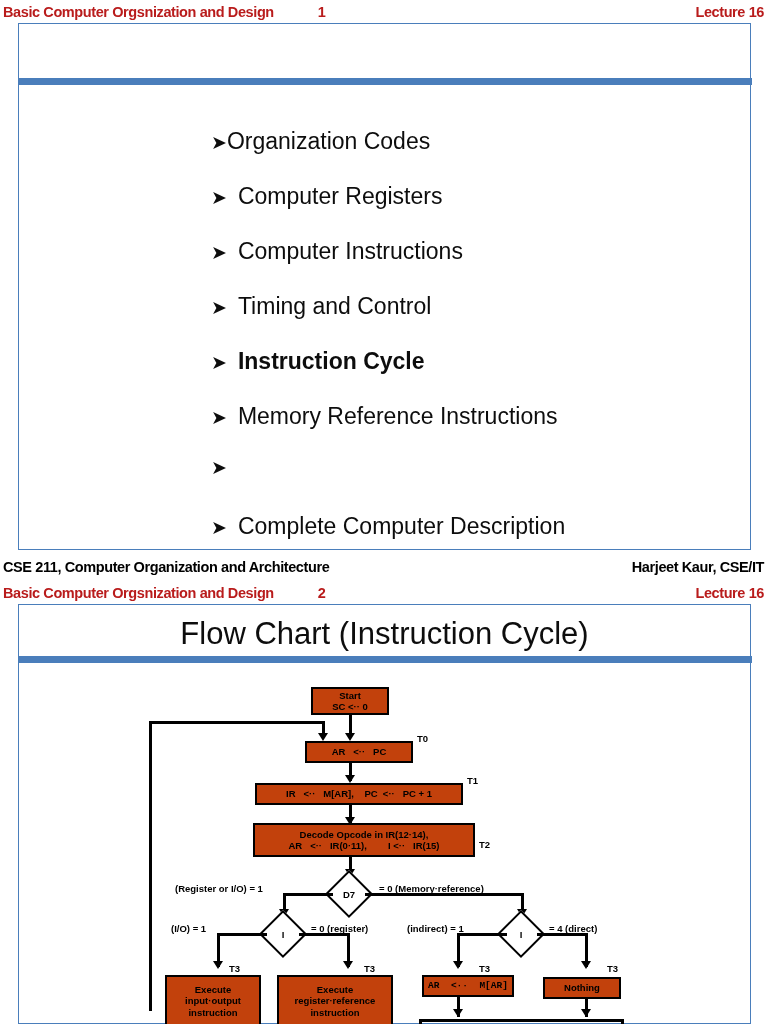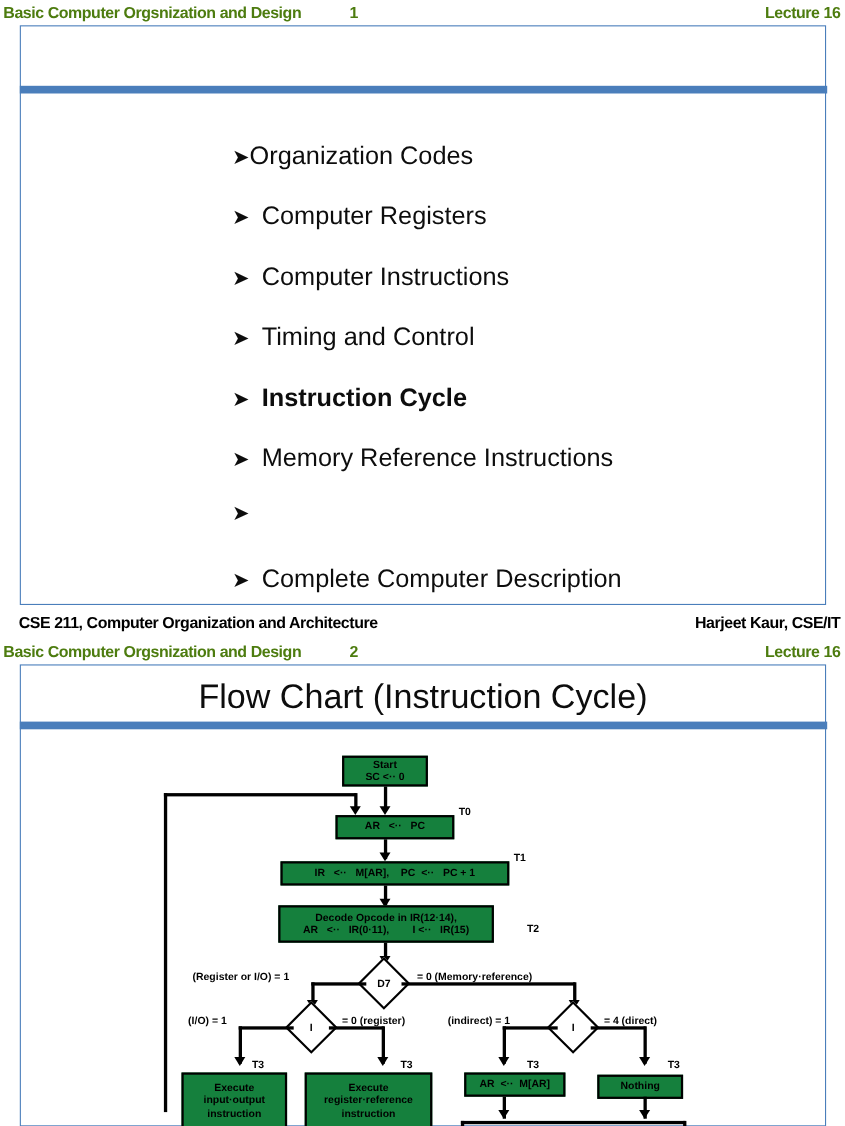--- a/index.html
+++ b/index.html
@@ -9,34 +9,33 @@
     font-family: "Liberation Sans", sans-serif;
     overflow: hidden;
   }
   .page { position: relative; width: 768px; height: 1024px; background:#fff; }
 
   
   .runhead {
     position: absolute; left: 0; width: 768px; height: 20px;
     display: flex; align-items: center;
     font-family: "Liberation Sans Narrow", "Liberation Sans", sans-serif;
-    font-weight: 700; font-size: 14.5px; color: #4d7c0f;
+    font-weight: 700; font-size: 14.5px; color: #b91c1c;
     letter-spacing: -0.4px;
   }
   .runhead .rh-title { margin-left: 3px; }
   .runhead .rh-num   { margin-left: 44px; }
   .runhead .rh-right { margin-left: auto; margin-right: 4px; }
 
   .footline {
     position: absolute; left: 0; width: 768px; height: 20px;
     display: flex; align-items: center;
     font-family: "Liberation Sans Narrow", "Liberation Sans", sans-serif;
     font-weight: 700; font-size: 14.5px; color: #000;
     letter-spacing: -0.4px;
-    padding-left: 14px;
   }
   .footline .fl-left  { margin-left: 3px; }
   .footline .fl-right { margin-left: auto; margin-right: 4px; }
 
   
   .slide {
     position: absolute;
     border: 1.5px solid #4A7EBB;
     background: #ffffff;
   }
@@ -61,21 +60,21 @@
   }
   .bullet .arrow { font-size: 19px; line-height: 1; }
   .bullet .btext { margin-left: 0; }
   .bullet.spaced .btext { margin-left: 11px; }
   .bullet.bold .btext { font-weight: 700; }
 
   
   .flow { position: absolute; left: 0; top: 0; right: 0; bottom: 0; }
   .fbox {
     position: absolute;
-    border: 2.5px solid #000; background: #15803d;
+    border: 2.5px solid #000; background: #c2410c;
     display: flex; flex-direction: column;
     align-items: center; justify-content: center;
     font-family: "Liberation Sans", sans-serif;
     font-weight: 700; font-size: 9.5px; color: #000;
     line-height: 1.18; text-align: center; white-space: pre;
   }
   .fbox.thin { border-width: 2px; }
   .diamond {
     position: absolute;
     border: 2.5px solid #000; background:#fff;
@@ -194,21 +193,21 @@
 
       <div class="ln lnv" style="left:330px; top:158px; height:18px;"></div>
       <div class="arrowhead" style="left:326px; top:170px;"></div>
 
       <div class="fbox" style="left:236px; top:178px; width:208px; height:22px;">IR   &lt;··   M[AR],    PC  &lt;··   PC + 1</div>
       <div class="tlbl" style="left:448px; top:170px;">T1</div>
 
       <div class="ln lnv" style="left:330px; top:200px; height:18px;"></div>
       <div class="arrowhead" style="left:326px; top:212px;"></div>
 
-      <div class="fbox" style="left:234px; top:218px; width:196px; height:34px;">Decode Opcode in IR(12·14),
+      <div class="fbox" style="left:234px; top:218px; width:222px; height:34px;">Decode Opcode in IR(12·14),
 AR   &lt;··   IR(0·11),        I &lt;··   IR(15)</div>
       <div class="tlbl" style="left:460px; top:210px;margin-top:24px;">T2</div>
 
       <div class="ln lnv" style="left:330px; top:252px; height:20px;"></div>
       <div class="arrowhead" style="left:326px; top:264px;"></div>
 
       <div class="diamond" style="left:313px; top:272px; width:34px; height:34px;"></div>
       <div class="diamond-label" style="left:313px; top:272px; width:34px; height:34px;">D7</div>
 
       <div class="lbl" style="left:156px; top:278px;">(Register or I/O) = 1</div>
@@ -252,21 +251,21 @@
       <div class="fbox" style="left:146px; top:370px; width:96px; height:52px;">Execute
 input·output
 instruction</div>
 
       <div class="tlbl" style="left:345px; top:358px;">T3</div>
       <div class="fbox" style="left:258px; top:370px; width:116px; height:52px;">Execute
 register·reference
 instruction</div>
 
       <div class="tlbl" style="left:460px; top:358px;">T3</div>
-      <div class="fbox thin" style="left:403px; top:370px; width:92px; height:22px;">AR  &lt;··  M[AR]</div>
+      <div class="fbox thin" style="left:403px; top:370px; width:92px; height:22px;font-family:Liberation Mono, monospace;">AR  &lt;··  M[AR]</div>
 
       <div class="tlbl" style="left:588px; top:358px;">T3</div>
       <div class="fbox thin" style="left:524px; top:372px; width:78px; height:22px;">Nothing</div>
 
       <div class="ln lnv" style="left:438px; top:392px; height:20px;"></div>
       <div class="arrowhead" style="left:434px; top:404px;"></div>
       <div class="ln lnv" style="left:566px; top:392px; height:20px;"></div>
       <div class="arrowhead" style="left:562px; top:404px;"></div>
 
       <div class="ln lnh" style="left:400px; top:414px; width:204px;"></div>

